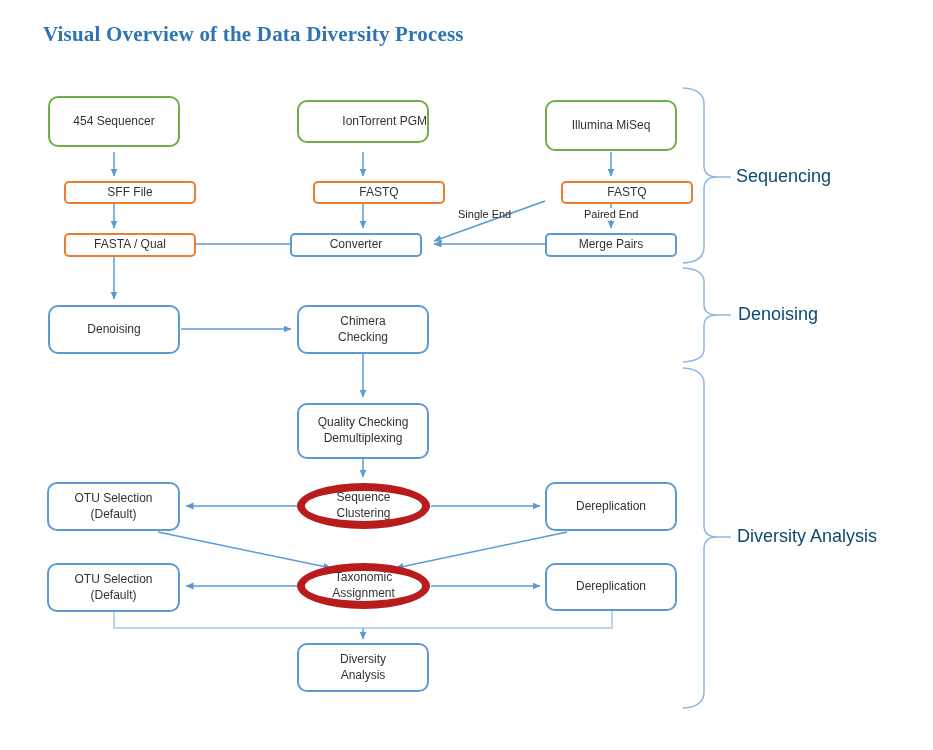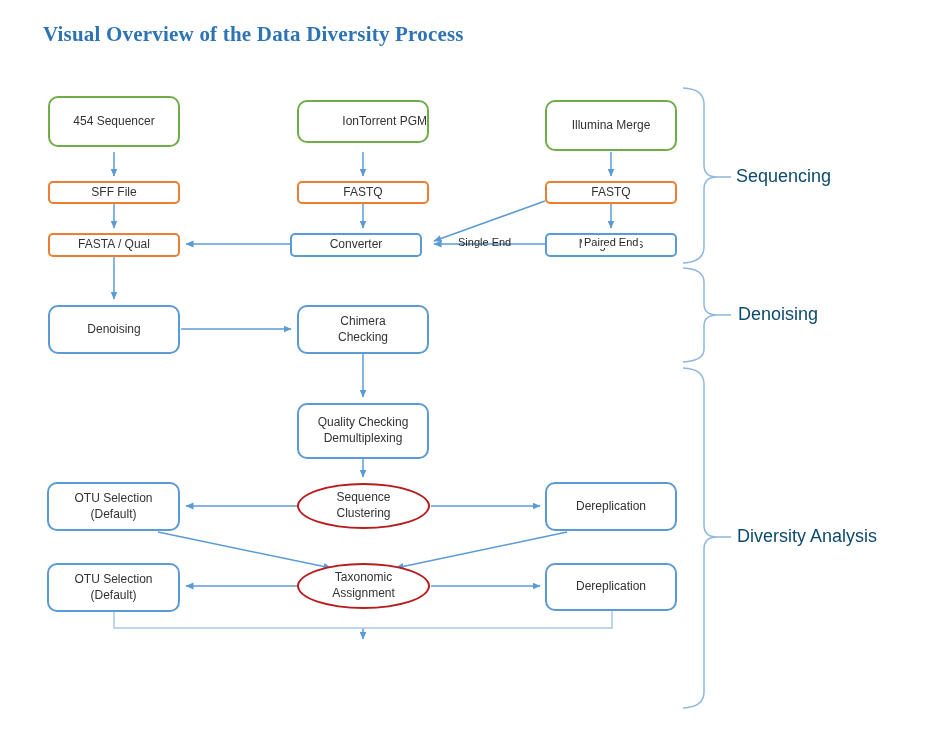--- a/index.html
+++ b/index.html
@@ -5,25 +5,25 @@
   html,body{margin:0;padding:0;background:#ffffff;}
   .page{position:relative;width:933px;height:750px;background:#ffffff;overflow:hidden;
         font-family:"Liberation Sans",sans-serif;}
   .title{position:absolute;left:43px;top:22px;font-family:"Liberation Serif",serif;
          font-weight:700;font-size:21px;color:#2E74B5;letter-spacing:0.2px;}
   .lines{position:absolute;left:0;top:0;pointer-events:none;}
   .box{position:absolute;background:#ffffff;display:flex;flex-direction:column;
        align-items:center;justify-content:center;text-align:center;color:#333333;
        font-size:12px;line-height:1.3;box-sizing:border-box;z-index:2;}
   .green{border:2px solid #70AD47;border-radius:10px;}
-  .orange{border:2px solid #ED7D31;border-radius:5px;}
+  .orange{border:2px solid #ED7D31;border-radius:5px;margin-left:16px;}
   .blue-sm{border:2px solid #5B9BD5;border-radius:5px;}
   .blue-lg{border:2px solid #5B9BD5;border-radius:10px;}
-  .ellipse{border:2px solid #b91c1c;border-radius:50%;}
-  .edge-label{position:absolute;font-size:11px;color:#262626;z-index:3;margin-top:28px;}
+  .ellipse{border:8px solid #b91c1c;border-radius:50%;}
+  .edge-label{position:absolute;font-size:11px;color:#262626;z-index:3;}
   .edge-label.masked{background:#ffffff;padding:0 2px;}
   .stage-label{position:absolute;font-size:18px;color:#0c4a6e;z-index:3;white-space:nowrap;}
 </style>
 </head>
 <body>
 
 <div class="page">
 
   <div class="title">Visual Overview of the Data Diversity Process</div>
 
@@ -63,21 +63,21 @@
     </g>
   </svg>
 
   <div class="box green" style="left:48px;top:96px;width:132px;height:51px;">
     <span>454 Sequencer</span>
   </div>
   <div class="box green" style="left:297px;top:100px;width:132px;height:43px;align-items:flex-end;">
     <span>IonTorrent PGM</span>
   </div>
   <div class="box green" style="left:545px;top:100px;width:132px;height:51px;">
-    <span>Illumina Merge</span>
+    <span>Illumina MiSeq</span>
   </div>
 
   <div class="box orange" style="left:48px;top:181px;width:132px;height:23px;">
     <span>SFF File</span>
   </div>
   <div class="box orange" style="left:297px;top:181px;width:132px;height:23px;">
     <span>FASTQ</span>
   </div>
   <div class="box orange" style="left:545px;top:181px;width:132px;height:23px;">
     <span>FASTQ</span>
@@ -126,18 +126,22 @@
     <span>(Default)</span>
   </div>
   <div class="box ellipse" style="left:297px;top:563px;width:133px;height:46px;">
     <span>Taxonomic</span>
     <span>Assignment</span>
   </div>
   <div class="box blue-lg" style="left:545px;top:563px;width:132px;height:48px;">
     <span>Dereplication</span>
   </div>
 
+  <div class="box blue-lg" style="left:297px;top:643px;width:132px;height:49px;">
+    <span>Diversity</span>
+    <span>Analysis</span>
+  </div>
 
   <div class="stage-label" style="left:736px;top:166px;">Sequencing</div>
   <div class="stage-label" style="left:738px;top:304px;">Denoising</div>
   <div class="stage-label" style="left:737px;top:526px;">Diversity Analysis</div>
 
 </div>
 
 </body></html>

